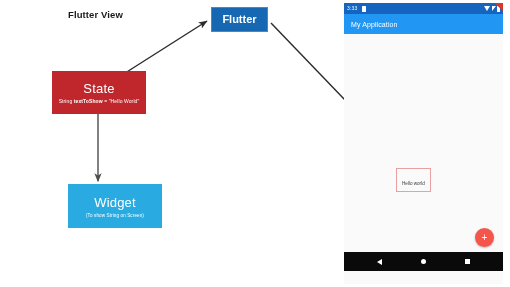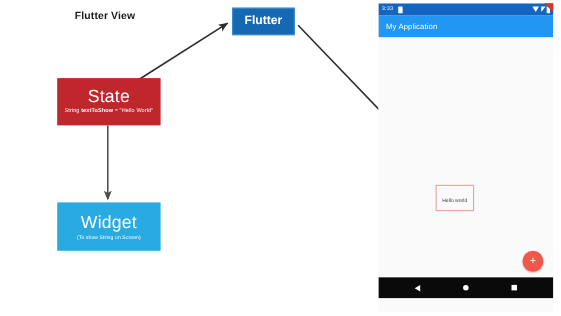--- a/index.html
+++ b/index.html
@@ -51,21 +51,21 @@
     position: absolute;
     box-sizing: border-box;
     display: flex;
     flex-direction: column;
     align-items: center;
     justify-content: center;
     text-align: center;
     color: #ffffff;
   }
   .node .node-title {
-    font-size: 16px;
+    font-size: 13px;
     font-weight: 400;
     line-height: 17px;
     letter-spacing: .2px;
   }
   .node .node-sub {
     font-size: 5px;
     line-height: 7px;
     margin-top: 1px;
     letter-spacing: .1px;
     white-space: nowrap;
@@ -73,21 +73,21 @@
   .node .node-sub b { font-weight: bold; }
 
   #node-state {
     left: 52px;
     top: 71px;
     width: 94px;
     height: 43px;
     background: #c0272d;
   }
   #node-widget {
-    left: 52px;
+    left: 68px;
     top: 184px;
     width: 94px;
     height: 44px;
     background: #29abe2;
   }
   #node-widget .node-sub { font-size: 4.6px; }
   #node-flutter {
     left: 211px;
     top: 7px;
     width: 57px;

